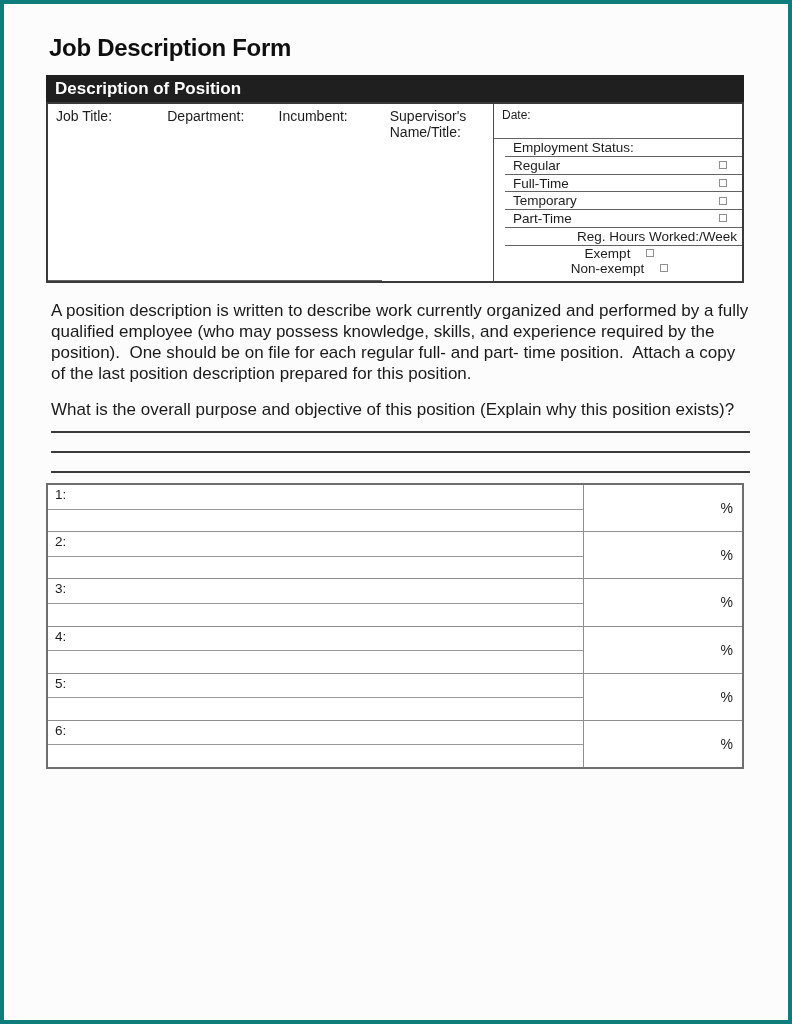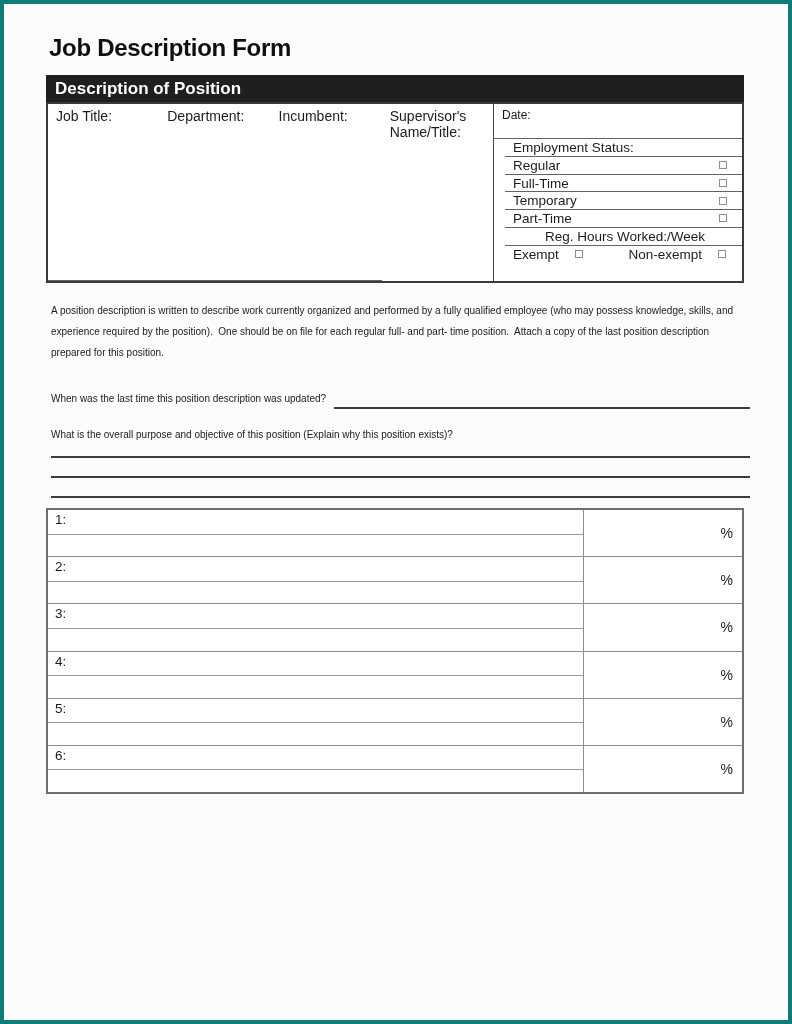--- a/index.html
+++ b/index.html
@@ -32,32 +32,32 @@
   .ptable {
     display:grid; grid-template-columns:446px 1fr;
     height:181px; border:2px solid #3a3a3a; background:#fff;
   }
   .lcol { border-right:1px solid #4a4a4a; display:flex; flex-direction:row; }
   .lrow { flex:1; border-bottom:1px solid #636363; padding:4px 0 0 8px; font-size:14px; }
   .lrow:last-child { border-bottom:none; }
 
   .rcol { display:flex; flex-direction:column; font-size:13.5px; }
   .rrow { border-bottom:1px solid #636363; }
-  .rrow:last-child { border-bottom:none; }
+  .rrow:last-child { border-bottom:none;flex-direction:column; }
   .rrow.date  { height:35.4px; padding:4px 0 0 8px; font-size:12px; }
   .rrow.h18   { height:17.7px;margin-left:11px; }
   .rrow.plain { padding:1px 0 0 8px; }
   .opt { display:flex; justify-content:space-between; align-items:center; padding:0 15px 0 8px; }
   .cbx { width:8px; height:8px; border:1px solid #8f8f8f; background:#fff; flex:none; }
-  .hours { display:flex; justify-content:center; align-items:center; padding:0 5px 0 8px; }
+  .hours { display:flex; justify-content:flex-end; align-items:center; padding:0 5px 0 8px; }
   .exemptrow { display:flex; justify-content:space-between; align-items:center; padding:0 16px 0 8px; }
   .grp { display:flex; align-items:center; gap:16px; }
 
   
-  .copy { margin-left:5px; width:699px; font-size:10px; line-height:21px; color:#1a1a1a; }
+  .copy { margin-left:5px; width:699px; font-size:17px; line-height:21px; color:#1a1a1a; }
   .p1 { margin-top:17px; white-space:pre-wrap; }
   .qrow { margin-top:25px; display:flex; align-items:stretch; }
   .qfill { flex:1; margin-left:8px; border-bottom:2px solid #3b3b3b; }
   .p2 { margin-top:15px; }
   .wline-first { height:13px; border-bottom:2px solid #3b3b3b; }
   .wline { height:20px; border-bottom:2px solid #3b3b3b; }
   .p3 { margin-top:22px; white-space:pre-wrap; }
 
   
   .rtable { margin-top:10px; border:2px solid #6e6e6e; background:#fff; }
@@ -119,24 +119,20 @@
             <span>Non-exempt</span>
             <span class="cbx"></span>
           </span>
         </div>
       </div>
     </div>
 
     <div class="copy">
       <div class="p1">A position description is written to describe work currently organized and performed by a fully qualified employee (who may possess knowledge, skills, and experience required by the position).  One should be on file for each regular full- and part- time position.  Attach a copy of the last position description prepared for this position.</div>
 
-      <div class="qrow">
-        <span>When was the last time this position description was updated?</span>
-        <span class="qfill"></span>
-      </div>
 
       <div class="p2">What is the overall purpose and objective of this position (Explain why this position exists)?</div>
       <div class="wline-first"></div>
       <div class="wline"></div>
       <div class="wline"></div>
 
     </div>
 
     <div class="rtable">
 

